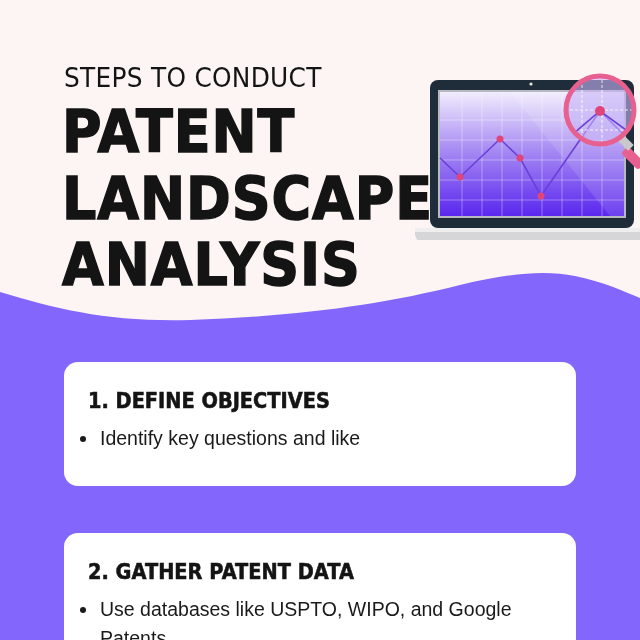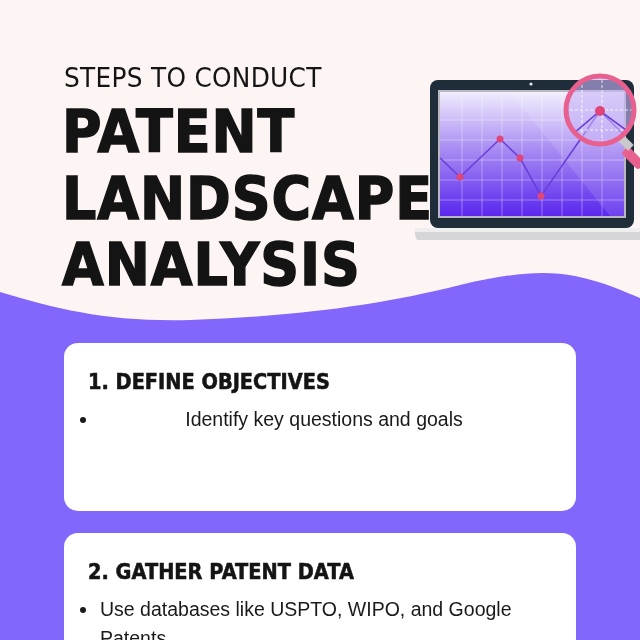--- a/index.html
+++ b/index.html
@@ -31,21 +31,21 @@
     .t1 { top: 103px; }
     .t2 { top: 170px; }
     .t3 { top: 236px; }
 
     .illustration { position: absolute; left: 410px; top: 70px; width: 230px; height: 170px; }
 
     .card {
       position: absolute; left: 64px; width: 512px;
       background: #ffffff; border-radius: 14px;
     }
-    .card1 { top: 343px; height: 168px; text-align: center; }
+    .card1 { top: 362px; height: 124px; }
     .card2 { top: 533px; height: 140px; }
     .card-title {
       position: absolute; left: 24px; top: 26px;
       font-family: "DejaVu Sans", sans-serif;
       font-weight: 900; font-size: 22px; letter-spacing: 0px;
       color: #141414;
       transform: scaleX(0.88); transform-origin: left top;
       -webkit-text-stroke: 0.6px #141414;
     }
     .card ul { position: absolute; left: 14px; top: 62px; list-style: none; }
@@ -134,21 +134,21 @@
       <polyline points="150,75 190,41 230,70" fill="none" stroke="#6a3fd8" stroke-width="1.6"></polyline>
       <circle cx="190" cy="41" r="5" fill="#e0457a"></circle>
     </g>
     <circle cx="190" cy="40" r="34" fill="none" stroke="#e8608f" stroke-width="5"></circle>
   </g>
 </svg>
 
 <div class="card card1">
   <div class="card-title">1. DEFINE OBJECTIVES</div>
   <ul>
-    <li><span class="dot"></span><span>Identify key questions and goals</span></li>
+    <li><span class="dot"></span><span>Identify key questions and like</span></li>
   </ul>
 </div>
 
 <div class="card card2">
   <div class="card-title">2. GATHER PATENT DATA</div>
   <ul>
     <li><span class="dot"></span><span>Use databases like USPTO, WIPO, and Google Patents</span></li>
   </ul>
 </div>
 

